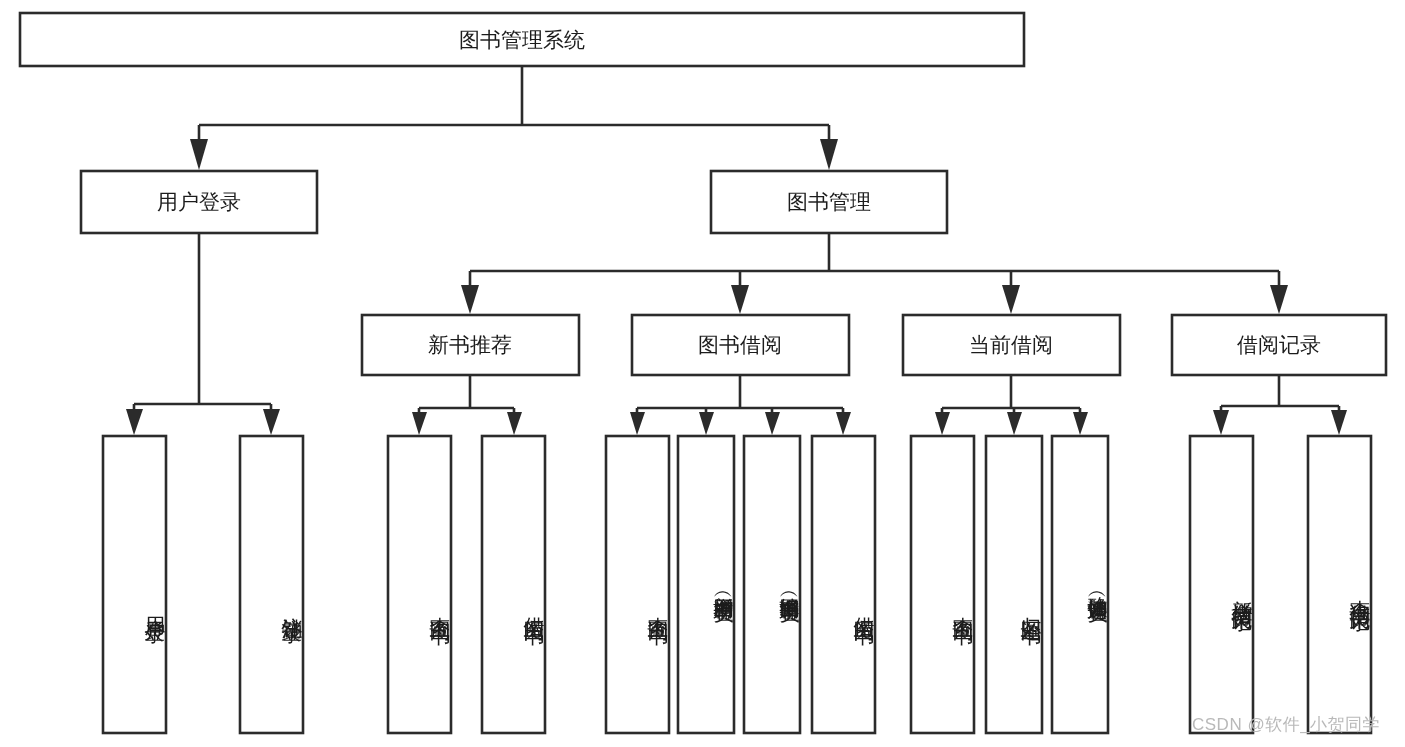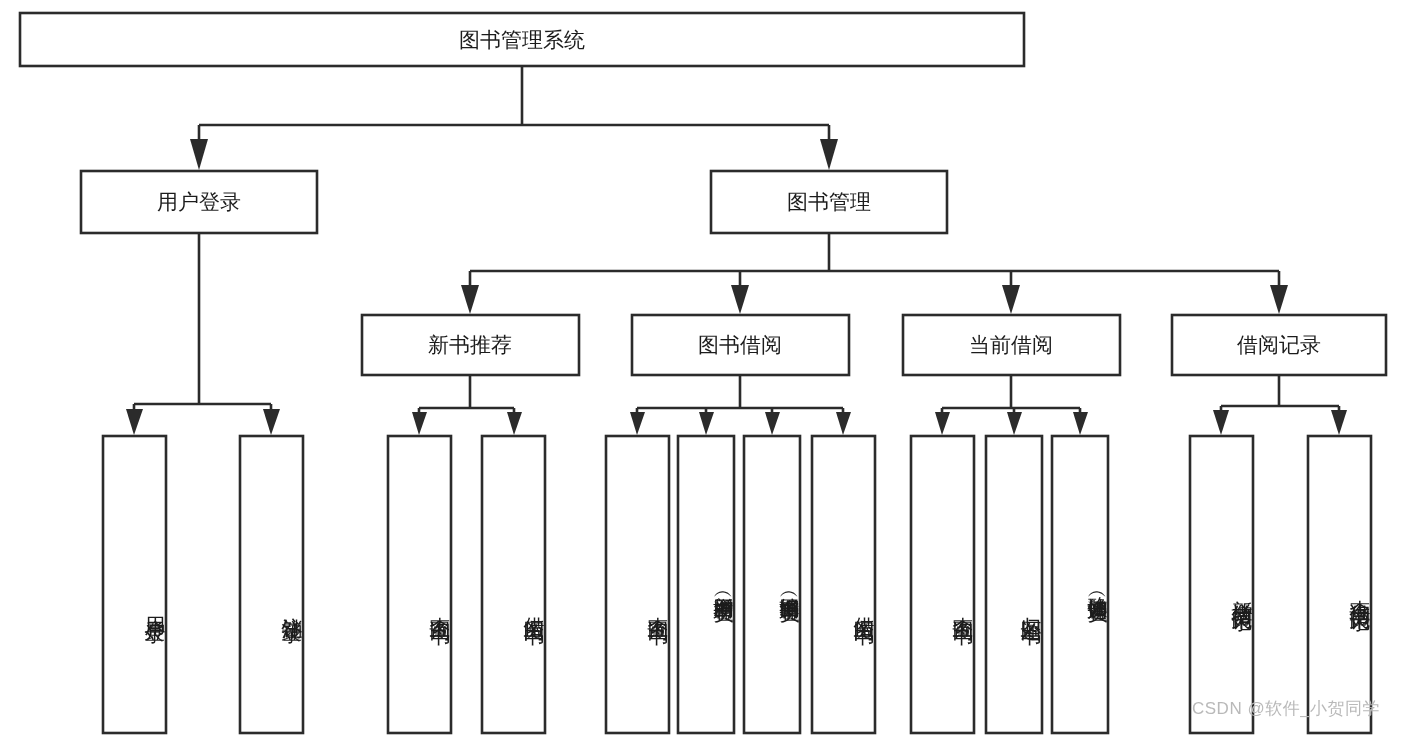--- a/index.html
+++ b/index.html
@@ -58,21 +58,21 @@
     line-height: 1.06;
     color: #1c1c1c;
     letter-spacing: 2.5px;
     text-align: center;
     white-space: nowrap;
     pointer-events: none;
   }
   .watermark {
     position: absolute;
     left: 1192px;
-    top: 697px;
+    top: 713px;
     font-family: "Liberation Sans", "DejaVu Sans", sans-serif;
     font-size: 17px;
     color: #b9b9b9;
     white-space: nowrap;
     letter-spacing: 0.5px;
   }
 </style>
 </head>
 <body>
 

